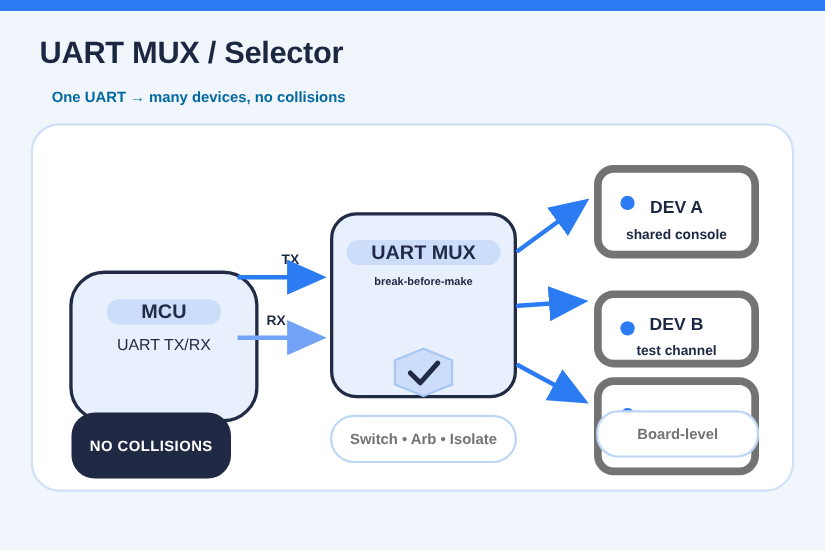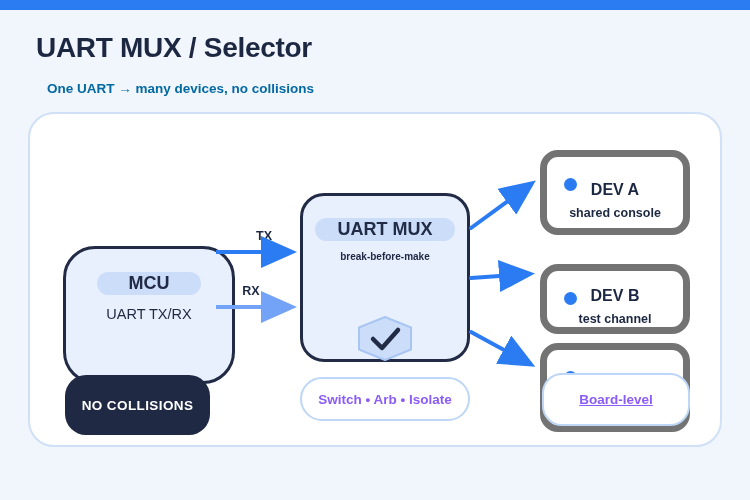--- a/index.html
+++ b/index.html
@@ -37,23 +37,23 @@
   .dev-b{top:264px;height:70px;}
   .dev-c{top:343px;height:89px;}
   .dev-name{font-size:16px;font-weight:800;color:#1c2742;}
   .dev-desc{margin-top:7px;font-size:12.5px;font-weight:700;color:#1c2742;}
   .dot{position:absolute;left:17px;top:21px;width:13px;height:13px;border-radius:50%;background:#2b7bf3;}
 
   .badge-dark{position:absolute;left:65px;top:375px;width:145px;height:60px;background:#202944;
     border-radius:21px;display:flex;align-items:center;justify-content:center;
     color:#ffffff;font-size:13.5px;font-weight:700;letter-spacing:0.4px;}
   .badge-light{position:absolute;box-sizing:border-box;background:#ffffff;border:2px solid #bed7f6;
-    display:flex;align-items:center;justify-content:center;font-size:13.5px;font-weight:700;color:#8b5cf6;}
+    display:flex;align-items:center;justify-content:center;font-size:13.5px;font-weight:700;color:#737373;}
   .badge-switch{left:300px;top:377px;width:170px;height:44px;border-radius:22px;}
-  .badge-board{left:542px;top:373px;width:148px;height:53px;border-radius:20px;z-index:6;text-decoration:underline;}
+  .badge-board{left:542px;top:373px;width:148px;height:43px;border-radius:20px;z-index:6;}
 
   .wires{position:absolute;left:0;top:0;width:750px;height:500px;pointer-events:none;z-index:4;}
   .sig-label{position:absolute;width:40px;text-align:center;font-size:12.5px;font-weight:700;color:#1c2742;}
   .tx-label{left:232px;top:229px;text-align:right;}
   .rx-label{left:231px;top:284px;}
 </style>
 </head>
 <body>
 
 <div class="topbar"></div>

